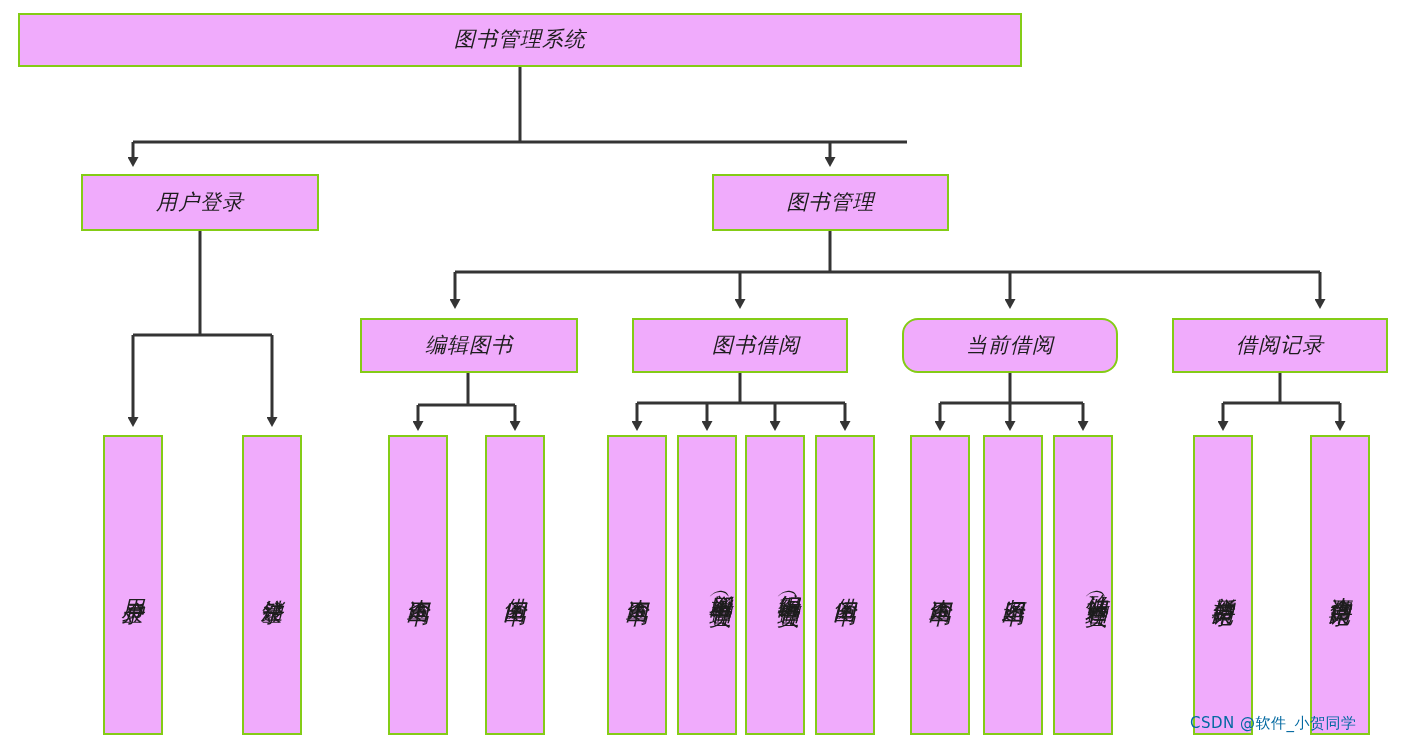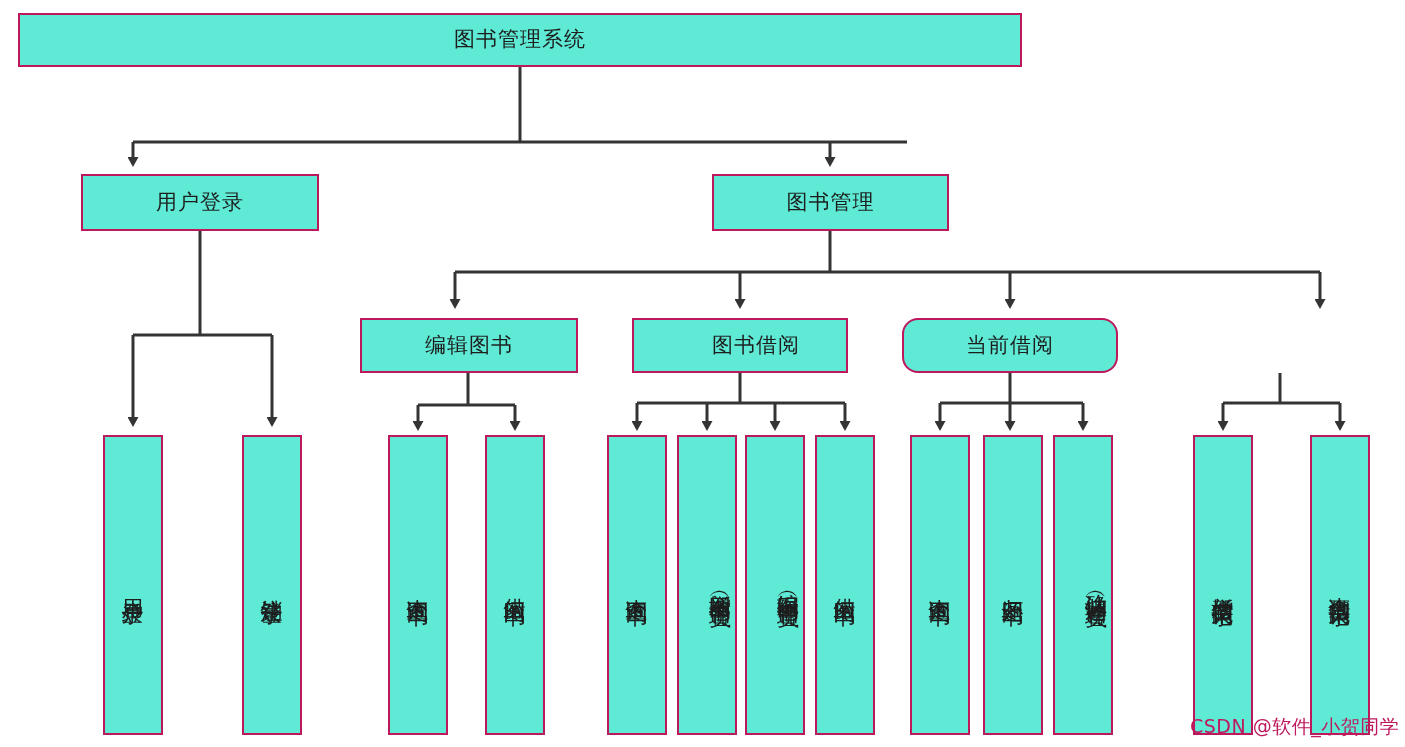--- a/index.html
+++ b/index.html
@@ -13,26 +13,27 @@
   #canvas {
     position: relative;
     width: 1405px;
     height: 747px;
     background: #ffffff;
     overflow: hidden;
   }
   .node {
     position: absolute;
     box-sizing: border-box;
-    border: 2px solid #be185d;
-    background: #5eead4;
+    border: 2px solid #84cc16;
+    background: #f0abfc;
     display: flex;
     align-items: center;
     justify-content: center;
     color: #1d1d1d;
+    font-style: italic;
   }
   .node.horiz {
     font-size: 21px;
     letter-spacing: 1px;
     line-height: 1.1;
     white-space: nowrap;
   }
   .node.vert {
     writing-mode: vertical-rl;
     text-orientation: upright;
@@ -53,22 +54,22 @@
   svg.links {
     position: absolute;
     left: 0;
     top: 0;
     width: 1405px;
     height: 747px;
     pointer-events: none;
   }
   .watermark {
     position: absolute;
-    color: #be185d;
-    font-size: 19px;
+    color: #0369a1;
+    font-size: 15px;
     letter-spacing: 0.5px;
     white-space: nowrap;
     user-select: none;
   }
 </style>
 </head>
 <body>
 
 <div id="canvas">
 
@@ -128,20 +129,21 @@
   <div class="node horiz" style="left:81px; top:174px; width:238px; height:57px;">用户登录</div>
 
   <div class="node horiz" style="left:712px; top:174px; width:237px; height:57px;">图书管理</div>
 
   <div class="node horiz" style="left:360px; top:318px; width:218px; height:55px;">编辑图书</div>
 
   <div class="node horiz" style="left:632px; top:318px; width:216px; height:55px;padding-left:32px;">图书借阅</div>
 
   <div class="node horiz" style="left:902px; top:318px; width:216px; height:55px;border-radius:16px;">当前借阅</div>
 
+  <div class="node horiz" style="left:1172px; top:318px; width:216px; height:55px;">借阅记录</div>
 
   <div class="node vert mid-anchor" style="left:103px; top:435px; width:60px; height:300px;">用户登录</div>
 
   <div class="node vert mid-anchor" style="left:242px; top:435px; width:60px; height:300px;">注销登录</div>
 
   <div class="node vert mid-anchor" style="left:388px; top:435px; width:60px; height:300px;">查询图书</div>
 
   <div class="node vert mid-anchor" style="left:485px; top:435px; width:60px; height:300px;">借阅图书</div>
 
   <div class="node vert mid-anchor" style="left:607px; top:435px; width:60px; height:300px;">查询图书</div>

